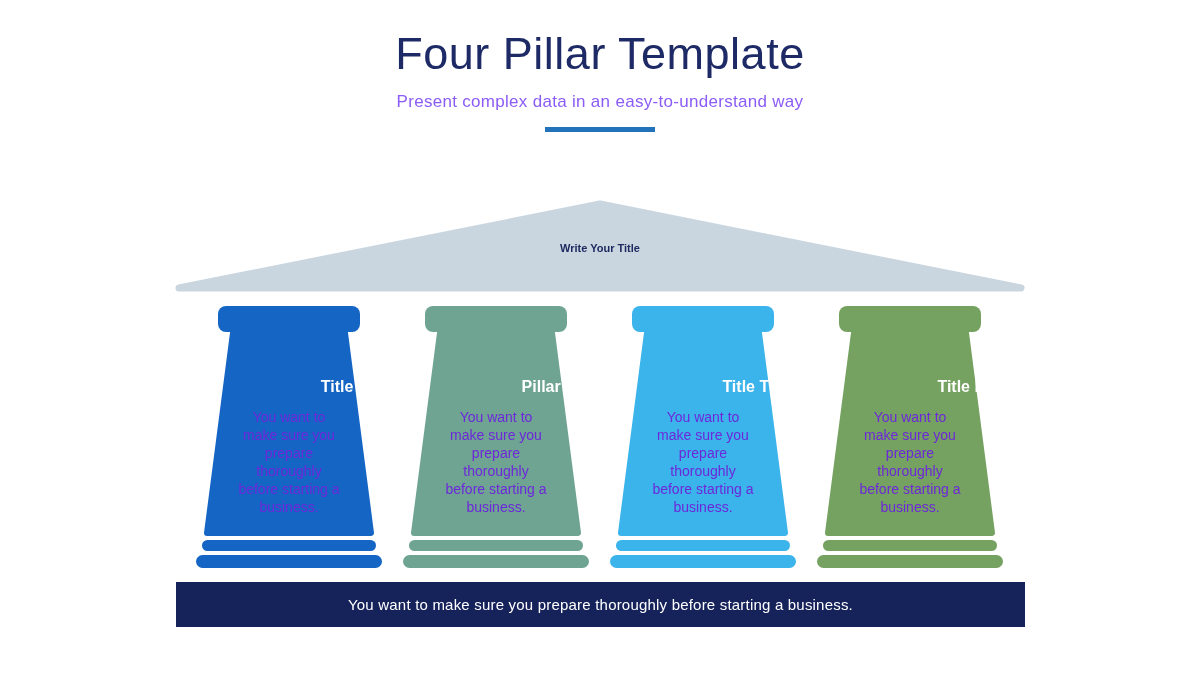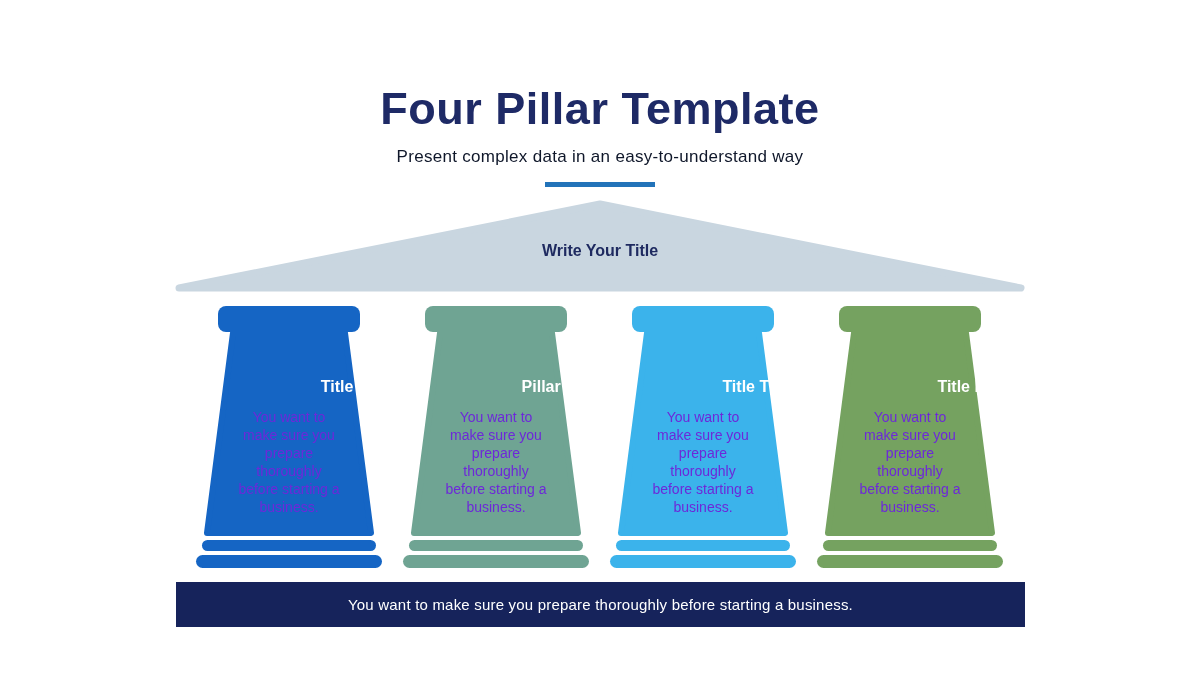--- a/index.html
+++ b/index.html
@@ -8,23 +8,23 @@
     width: 1200px;
     height: 675px;
     background: #ffffff;
     overflow: hidden;
     font-family: "Liberation Sans", sans-serif;
   }
 
   
   .header { position: absolute; left: 0; top: 0; width: 1200px; text-align: center; }
   .page-title {
-    margin: 83px 0 0 0;
+    margin: 28px 0 0 0;
     font-size: 45px;
-    font-weight: 700;
+    font-weight: 400;
     letter-spacing: 0.5px;
     color: #1E2A66;
     line-height: 1.15;
   }
   .page-subtitle {
     margin: 12px 0 0 0;
     font-size: 17px;
     font-weight: 400;
     color: #9A9A9A;
     letter-spacing: 0.3px;
@@ -34,21 +34,21 @@
     margin: 15px auto 0 auto;
     background: #2273B9;
   }
 
   
   .roof { position: absolute; left: 170px; top: 198px; width: 860px; height: 96px; }
   .roof svg { position: absolute; left: 0; top: 0; }
   .roof-title {
     position: absolute; left: 0; top: 44px; width: 100%;
     text-align: center;
-    font-size: 16px; font-weight: 700; color: #1E2A60;
+    font-size: 11px; font-weight: 700; color: #1E2A60;
   }
 
   
   .pillar { position: absolute; top: 300px; width: 200px; height: 275px; }
   .pillar svg { position: absolute; left: 0; top: 0; }
   .pillar-title {
     position: absolute; left: 0; top: 78px; width: 200px;
     text-align: right; font-size: 16px; font-weight: 700;
     color: #ffffff; line-height: 18px;
   }
@@ -75,21 +75,21 @@
     letter-spacing: 0.2px;
   }
 </style>
 </head>
 <body>
 
 <div class="slide">
 
   <div class="header">
     <h1 class="page-title" style="color: rgb(30, 42, 102);">Four Pillar Template</h1>
-    <p class="page-subtitle" style="color: #0f172a; text-align: center;">Present complex data in an easy-to-understand way</p>
+    <p class="page-subtitle" style="color: #8b5cf6; text-align: center;">Present complex data in an easy-to-understand way</p>
     <div class="title-underline" style="background: rgb(34, 115, 185);"></div>
   </div>
 
   <div class="roof">
     <svg width="860" height="96" viewBox="0 0 860 96">
       <polygon points="430,6 851,90 9,90" fill="#C9D6E0" stroke="#C9D6E0" stroke-width="7" stroke-linejoin="round"></polygon>
     </svg>
     <div class="roof-title" style="color: rgb(30, 42, 96);">Write Your Title</div>
   </div>
 

